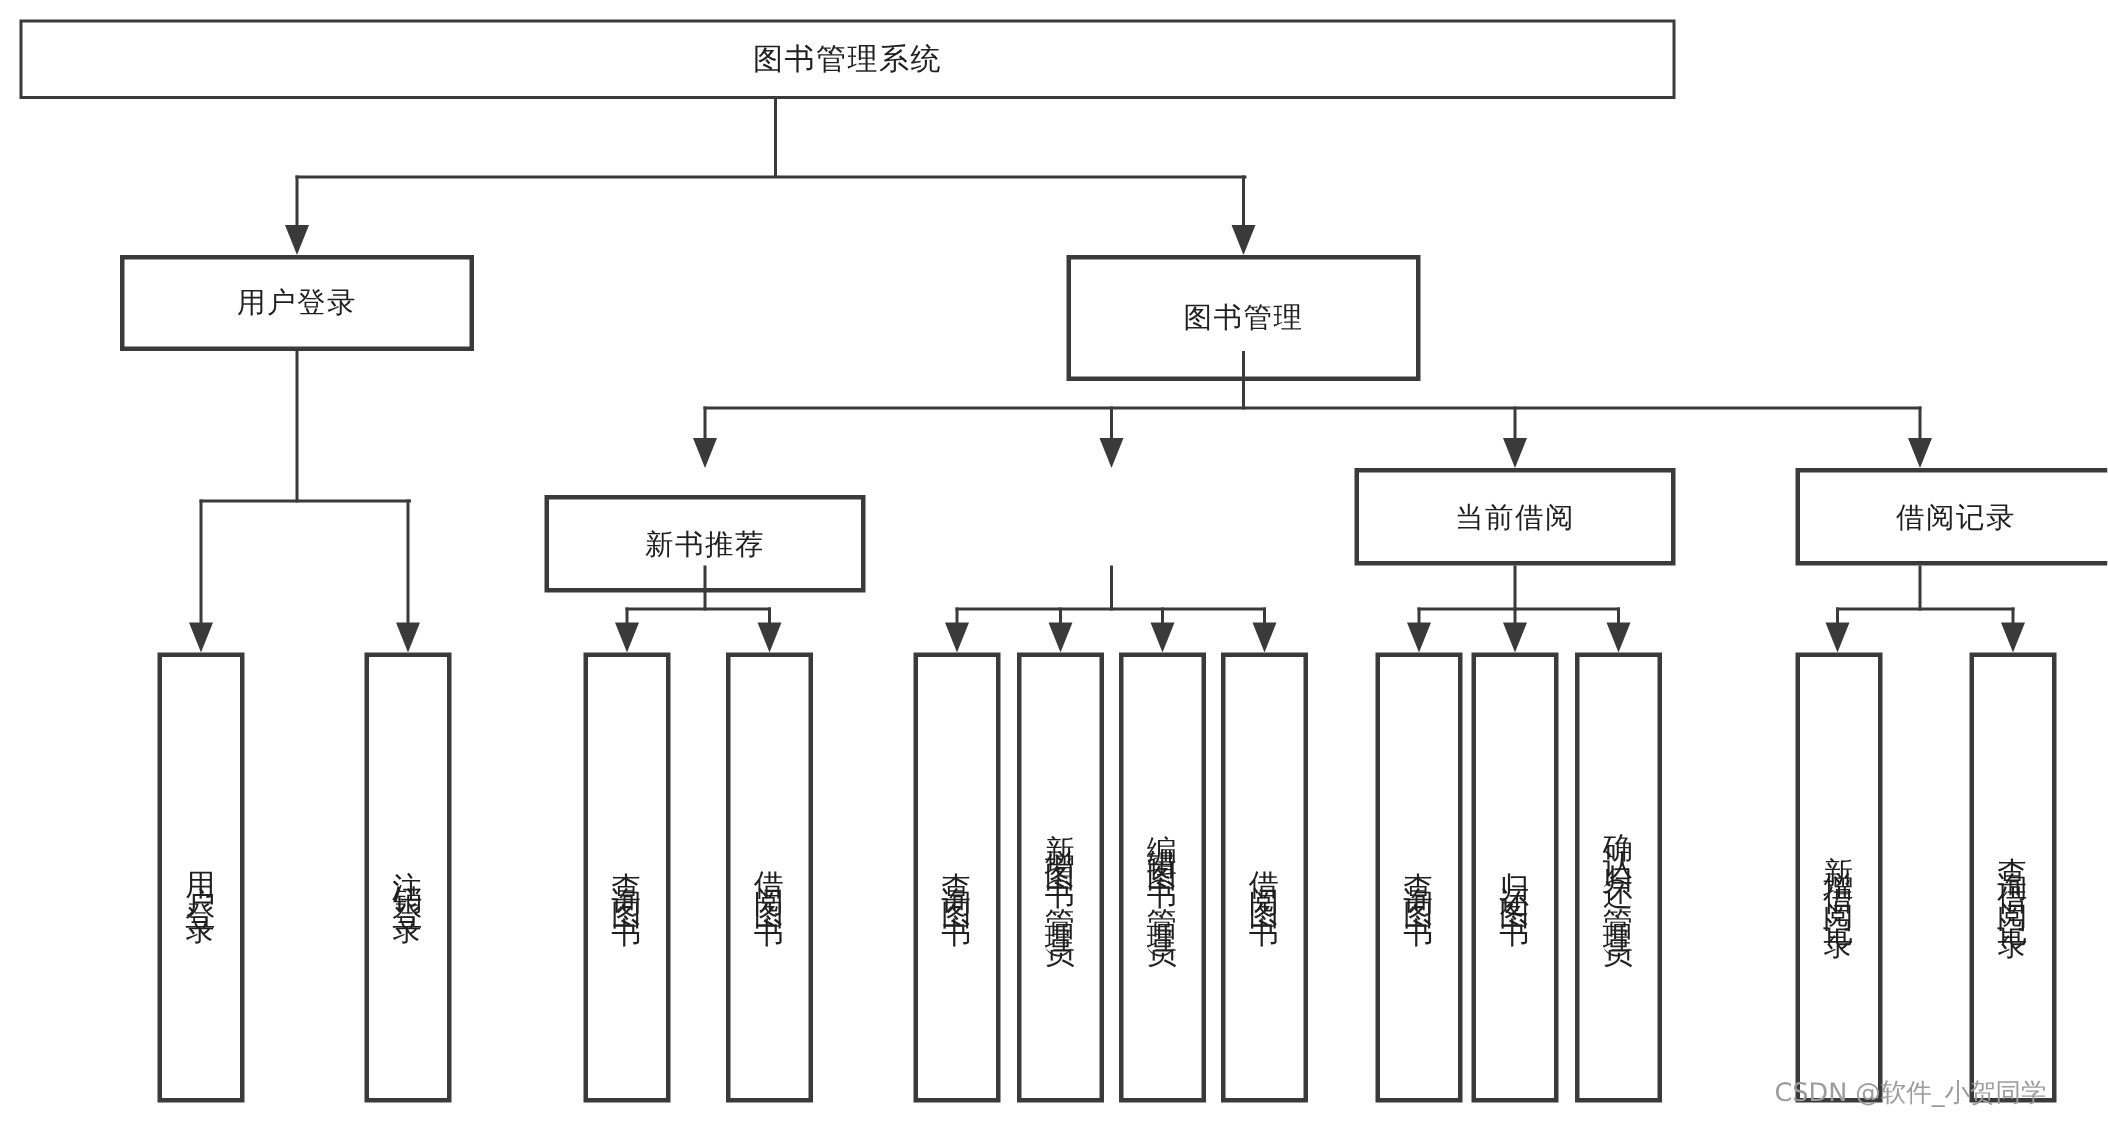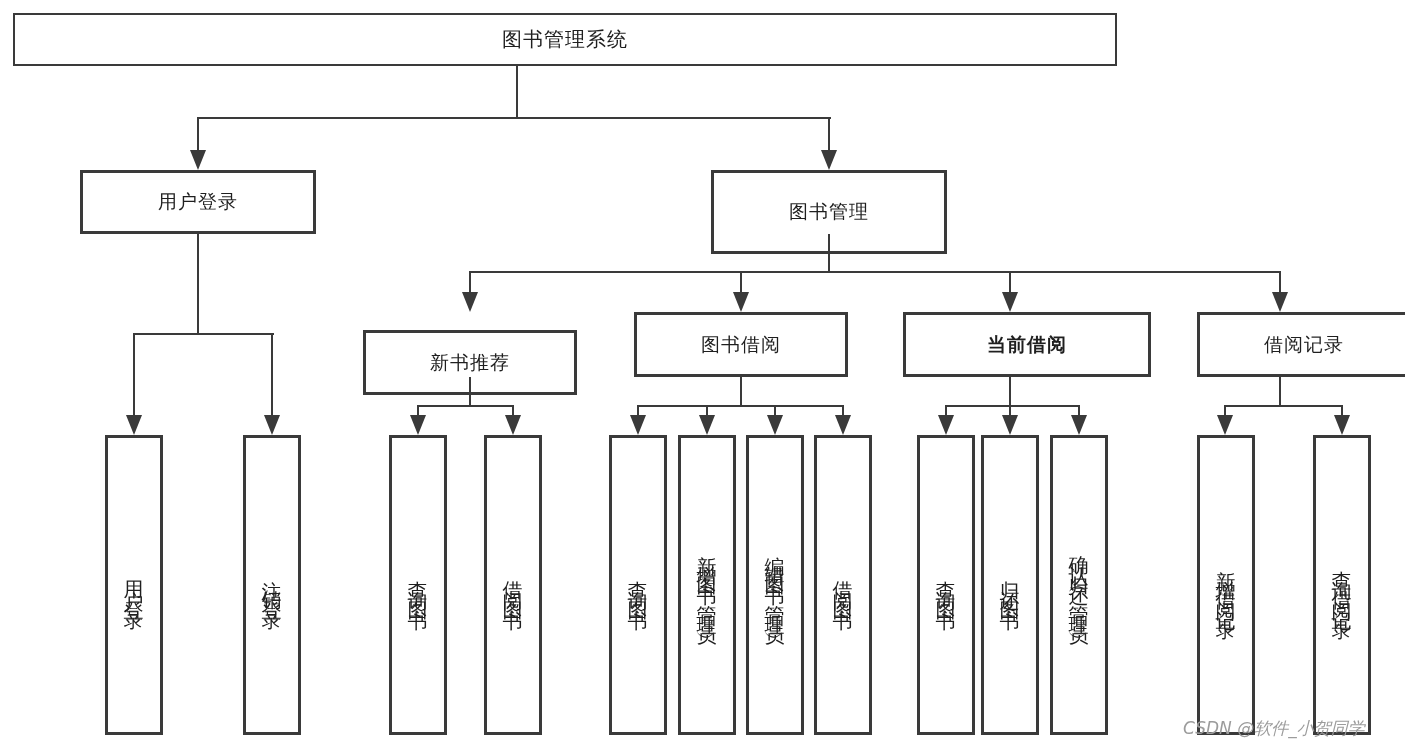--- a/index.html
+++ b/index.html
@@ -49,21 +49,20 @@
     border-top: 20px solid var(--line);
   }
   .watermark {
     position: absolute;
     left: 1183px;
     top: 717px;
     font-size: 17px;
     color: var(--watermark);
     z-index: 6;
     white-space: nowrap;
-    font-style: italic;
   }
 </style>
 </head>
 <body>
 
 <div class="stage">
 
   <div class="node root" style="left:13px; top:13px; width:1104px; height:53px;">
     <span>图书管理系统</span>
   </div>
@@ -96,24 +95,21 @@
   <div class="vline" style="left:740px; top:271px; height:23px;"></div>
   <div class="arrow" style="left:733px; top:292px;"></div>
   <div class="vline" style="left:1009px; top:271px; height:23px;"></div>
   <div class="arrow" style="left:1002px; top:292px;"></div>
   <div class="vline" style="left:1279px; top:271px; height:23px;"></div>
   <div class="arrow" style="left:1272px; top:292px;"></div>
 
   <div class="node" style="left:363px; top:330px; width:214px; height:65px;">
     <span>新书推荐</span>
   </div>
-  <div class="node" style="left:634px; top:312px; width:214px; height:65px;">
-    <span>图书借阅</span>
-  </div>
-  <div class="node" style="left:903px; top:312px; width:248px; height:65px;font-weight:bold;">
+  <div class="node" style="left:903px; top:312px; width:214px; height:65px;">
     <span>当前借阅</span>
   </div>
   <div class="node" style="left:1173px; top:312px; width:214px; height:65px;margin-left:24px;">
     <span>借阅记录</span>
   </div>
 
   <div class="vline" style="left:469px; top:377px; height:30px;"></div>
   <div class="hline" style="left:417px; top:405px; width:97px;"></div>
   <div class="vline" style="left:417px; top:405px; height:12px;"></div>
   <div class="arrow" style="left:410px; top:415px;"></div>

